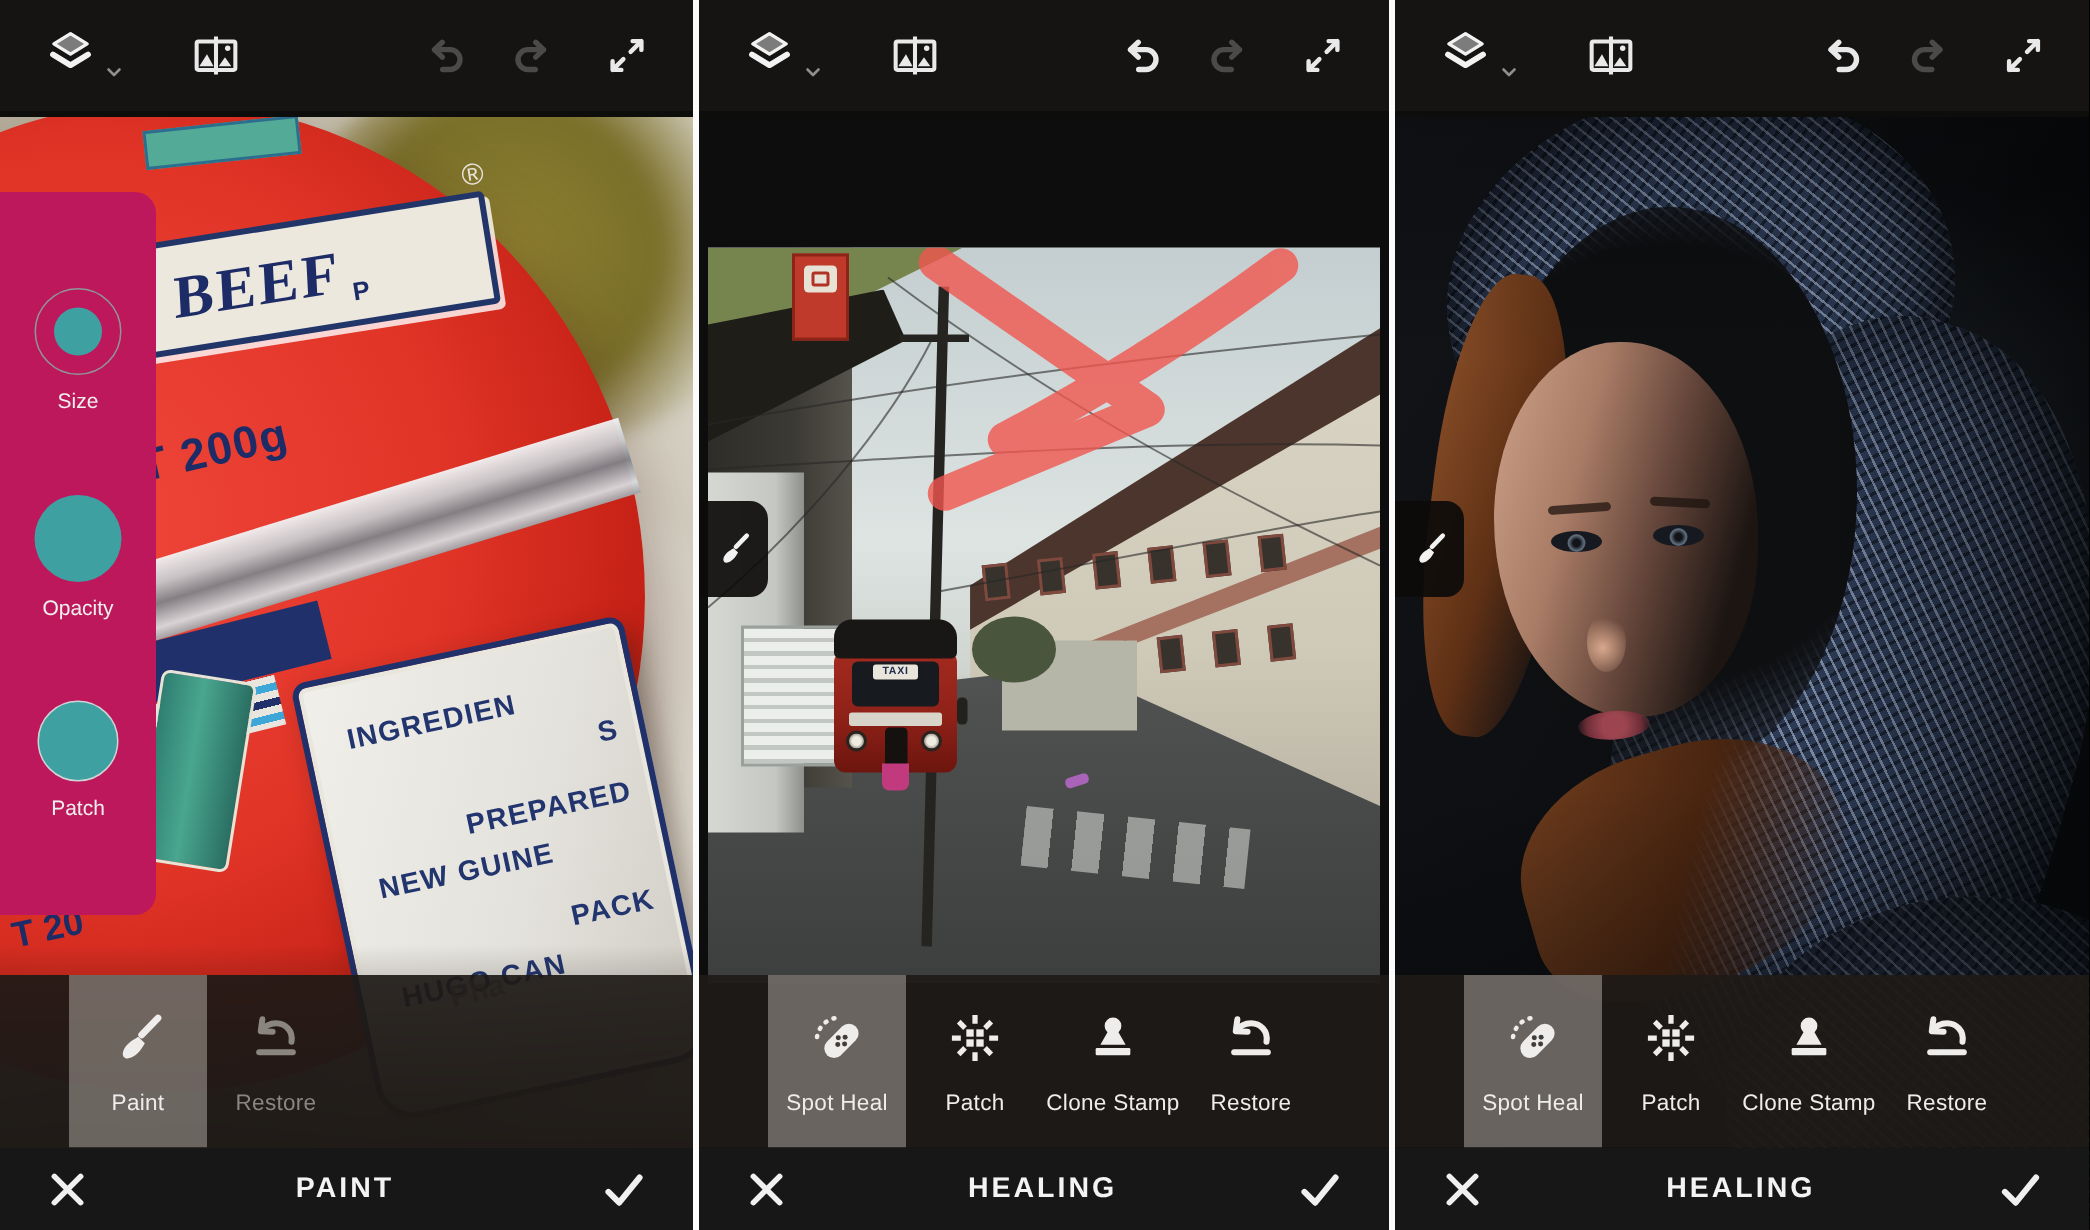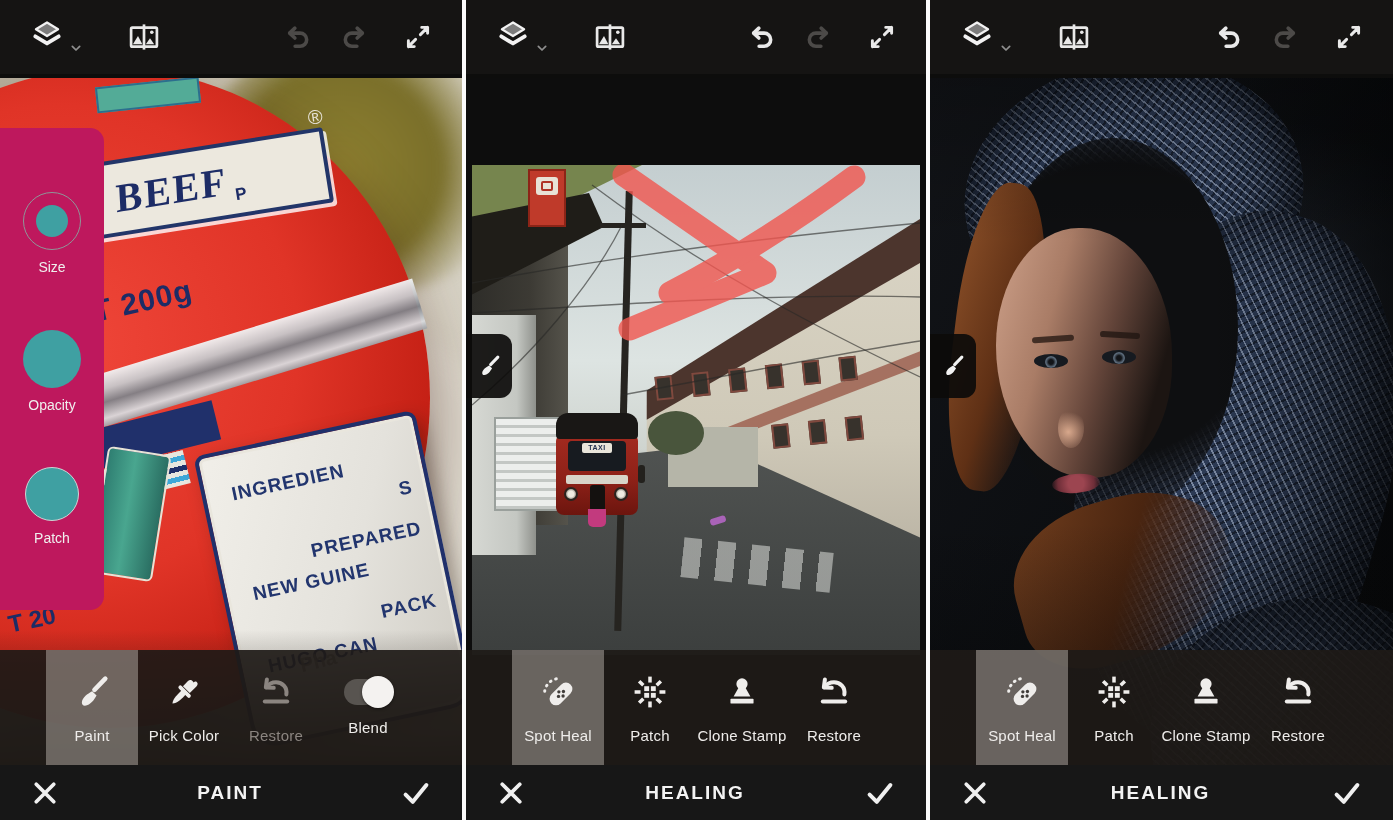--- a/index.html
+++ b/index.html
@@ -381,37 +381,25 @@
       </div>
     </div>
 
     <div class="toolsbar">
       <div class="tool-cell selected">
         <svg width="42" height="42">
             <use href="#i-brush"></use>
           </svg>
         <span class="t-label">Paint</span>
       </div>
-      <div class="tool-cell">
-        <svg width="42" height="42">
-            <use href="#i-eyedropper"></use>
-          </svg>
-        <span class="t-label">Pick Color</span>
-      </div>
       <div class="tool-cell disabled">
         <svg width="42" height="42">
             <use href="#i-restore"></use>
           </svg>
         <span class="t-label">Restore</span>
-      </div>
-      <div class="tool-cell">
-        <span class="toggle">
-            <span class="knob"></span>
-          </span>
-        <span class="t-label">Blend</span>
       </div>
     </div>
 
     <div class="titlebar">
       <div class="icon-btn">
         <svg width="30" height="30">
             <use href="#i-close"></use>
           </svg>
       </div>
       <div class="bar-title">PAINT</div>

